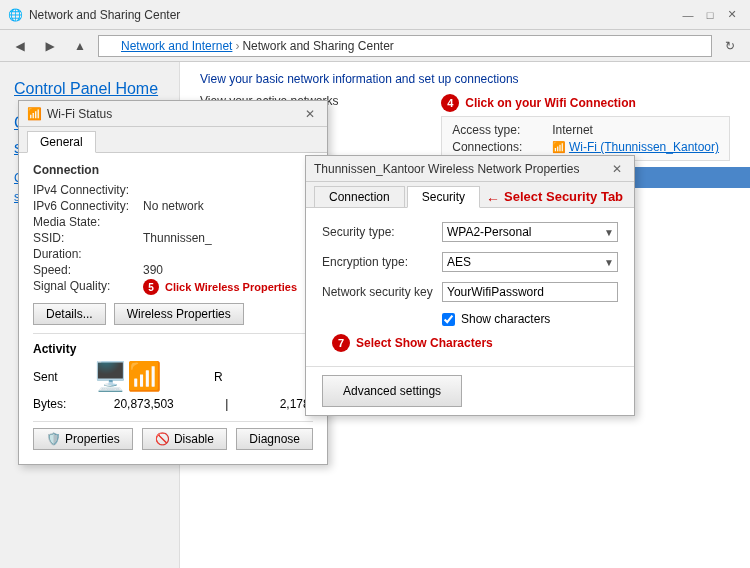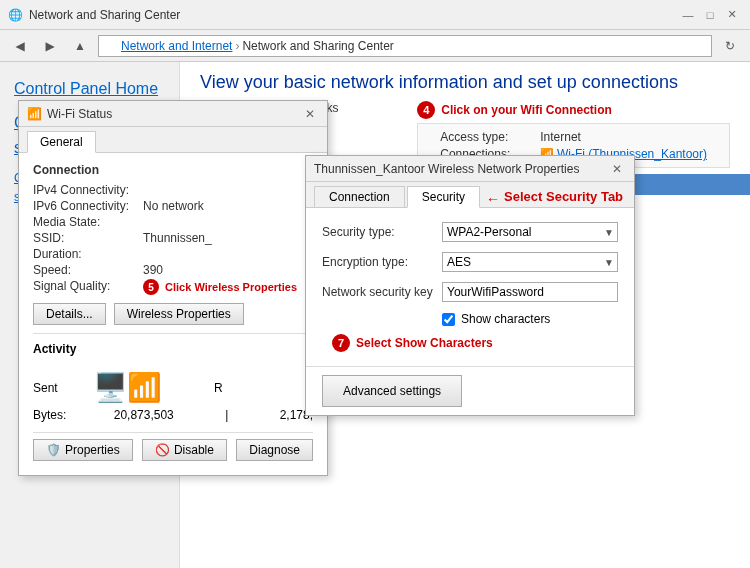--- a/index.html
+++ b/index.html
@@ -58,21 +58,21 @@
     }
 
     
     .content-area {
       flex: 1;
       padding: 10px 20px;
       background: white;
       overflow-y: auto;
     }
     .page-title {
-      font-size: 18px; color: #003399; font-weight: normal; margin-bottom: 8px;
+      font-size: 12px; color: #003399; font-weight: normal; margin-bottom: 8px;
     }
     .section-label { font-size: 12px; color: #333; margin-bottom: 8px; }
     .annotation-red { color: #cc0000; font-size: 12px; font-weight: bold; }
     .wifi-label { color: #0066cc; text-decoration: underline; cursor: pointer; }
 
     
     .network-name-bar { background: #4a86c9; color: white; font-size: 13px; padding: 3px 8px; margin: 6px -20px; }
 
     
     .wifi-status-window {
@@ -103,21 +103,21 @@
 
     .wifi-body { padding: 10px 14px; font-size: 12px; }
     .section-title { font-weight: bold; margin-bottom: 6px; color: #333; }
     .info-row { display: flex; margin-bottom: 2px; }
     .info-label { width: 110px; color: #333; }
     .info-value { color: #333; }
 
     .wifi-divider { margin: 8px 0; border-top: 1px solid #ddd; }
 
     .activity-section { margin-top: 6px; }
-    .activity-title { font-weight: bold; margin-bottom: 15px; }
+    .activity-title { font-weight: bold; margin-bottom: 4px; }
 
     .wifi-buttons { display: flex; justify-content: space-between; margin-top: 10px; padding: 6px 0 4px; border-top: 1px solid #ddd; }
     .wifi-btn {
       padding: 3px 12px; border: 1px solid #aaa; background: linear-gradient(to bottom, #f8f8f8, #e0e0e0); cursor: pointer; font-size: 12px; display: flex; align-items: center; gap: 4px;
     }
     .bytes-row { display: flex; justify-content: space-between; font-size: 12px; margin-top: 2px; }
 
     
     .net-props-window {
       position: absolute;
@@ -191,21 +191,21 @@
     <div style="display:flex; justify-content:space-between; align-items:flex-start; margin-top:8px;">
       <div>
         <div class="section-label">View your active networks</div>
       </div>
 
       <div style="margin-left:20px;">
         <div style="display:flex; align-items:center; gap:6px; margin-bottom:4px;">
           <span style="background:#cc0000;color:white;border-radius:50%;width:18px;height:18px;display:inline-flex;align-items:center;justify-content:center;font-size:11px;font-weight:bold;">4</span>
           <span class="annotation-red">Click on your Wifi Connection</span>
         </div>
-        <div style="background:#f9f9f9;border:1px solid #ddd;padding:6px 22px;font-size:12px;">
+        <div style="background:#f9f9f9;border:1px solid #ddd;padding:6px 10px;font-size:12px;">
           <div style="display:flex;margin-bottom:3px;">
             <span style="width:100px;color:#333;">Access type:</span>
             <span style="color:#333;">Internet</span>
           </div>
           <div style="display:flex;align-items:center;">
             <span style="width:100px;color:#333;">Connections:</span>
             <span style="color:#555;font-size:11px;margin-right:3px;">📶</span>
             <span class="wifi-label">Wi-Fi (Thunnissen_Kantoor)</span>
           </div>
         </div>

